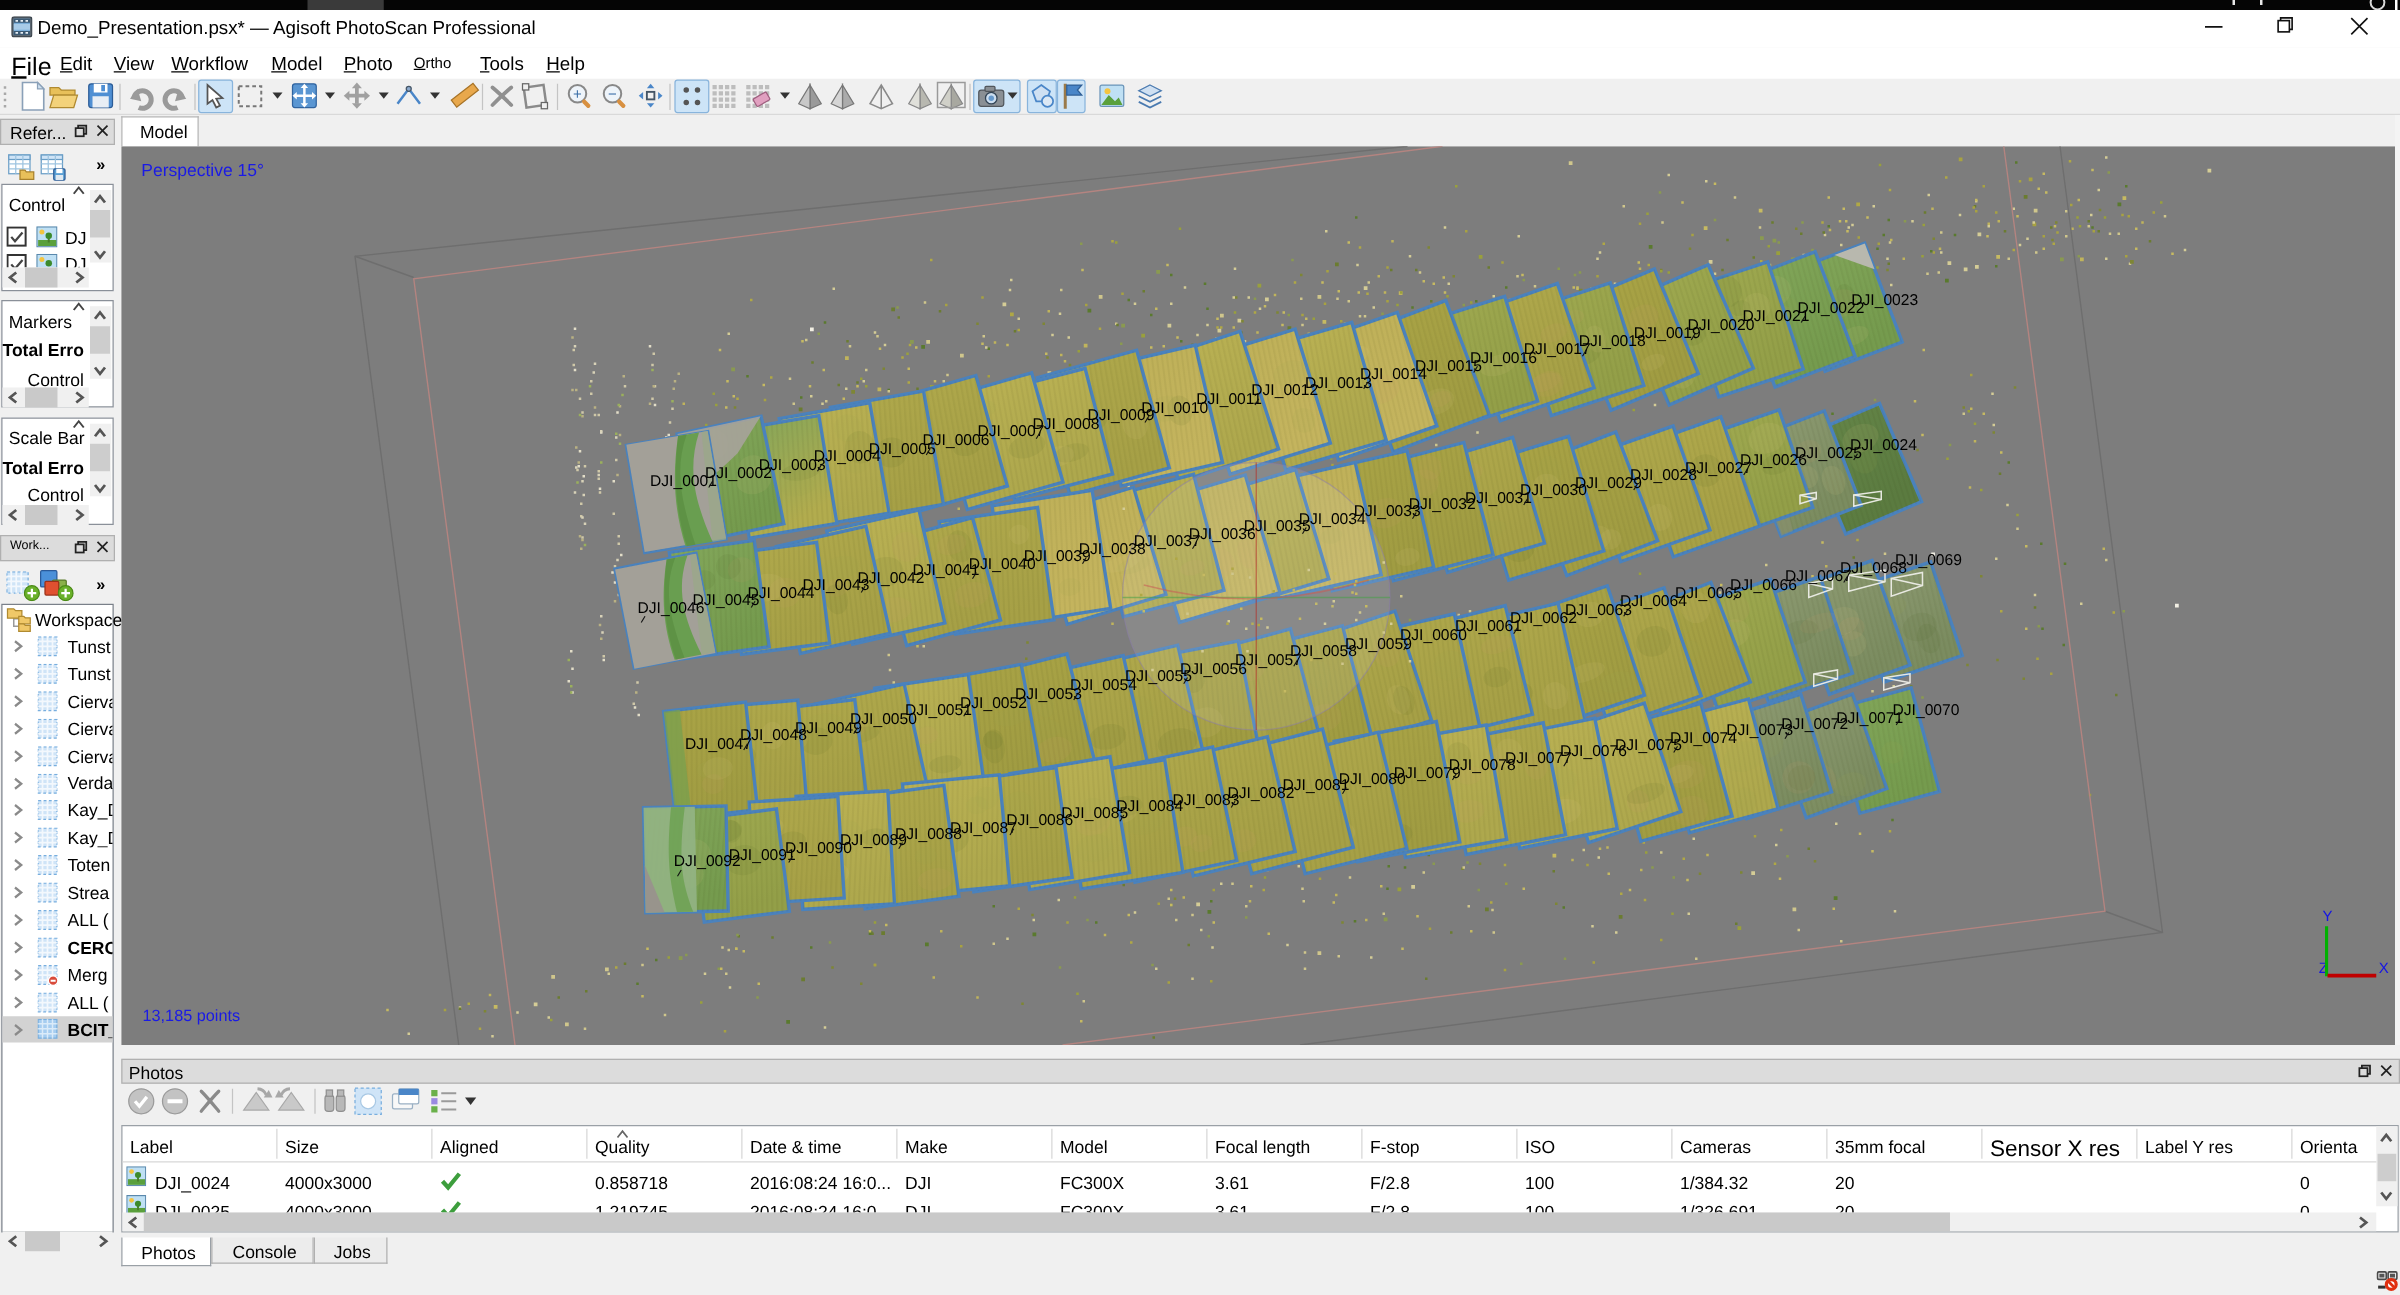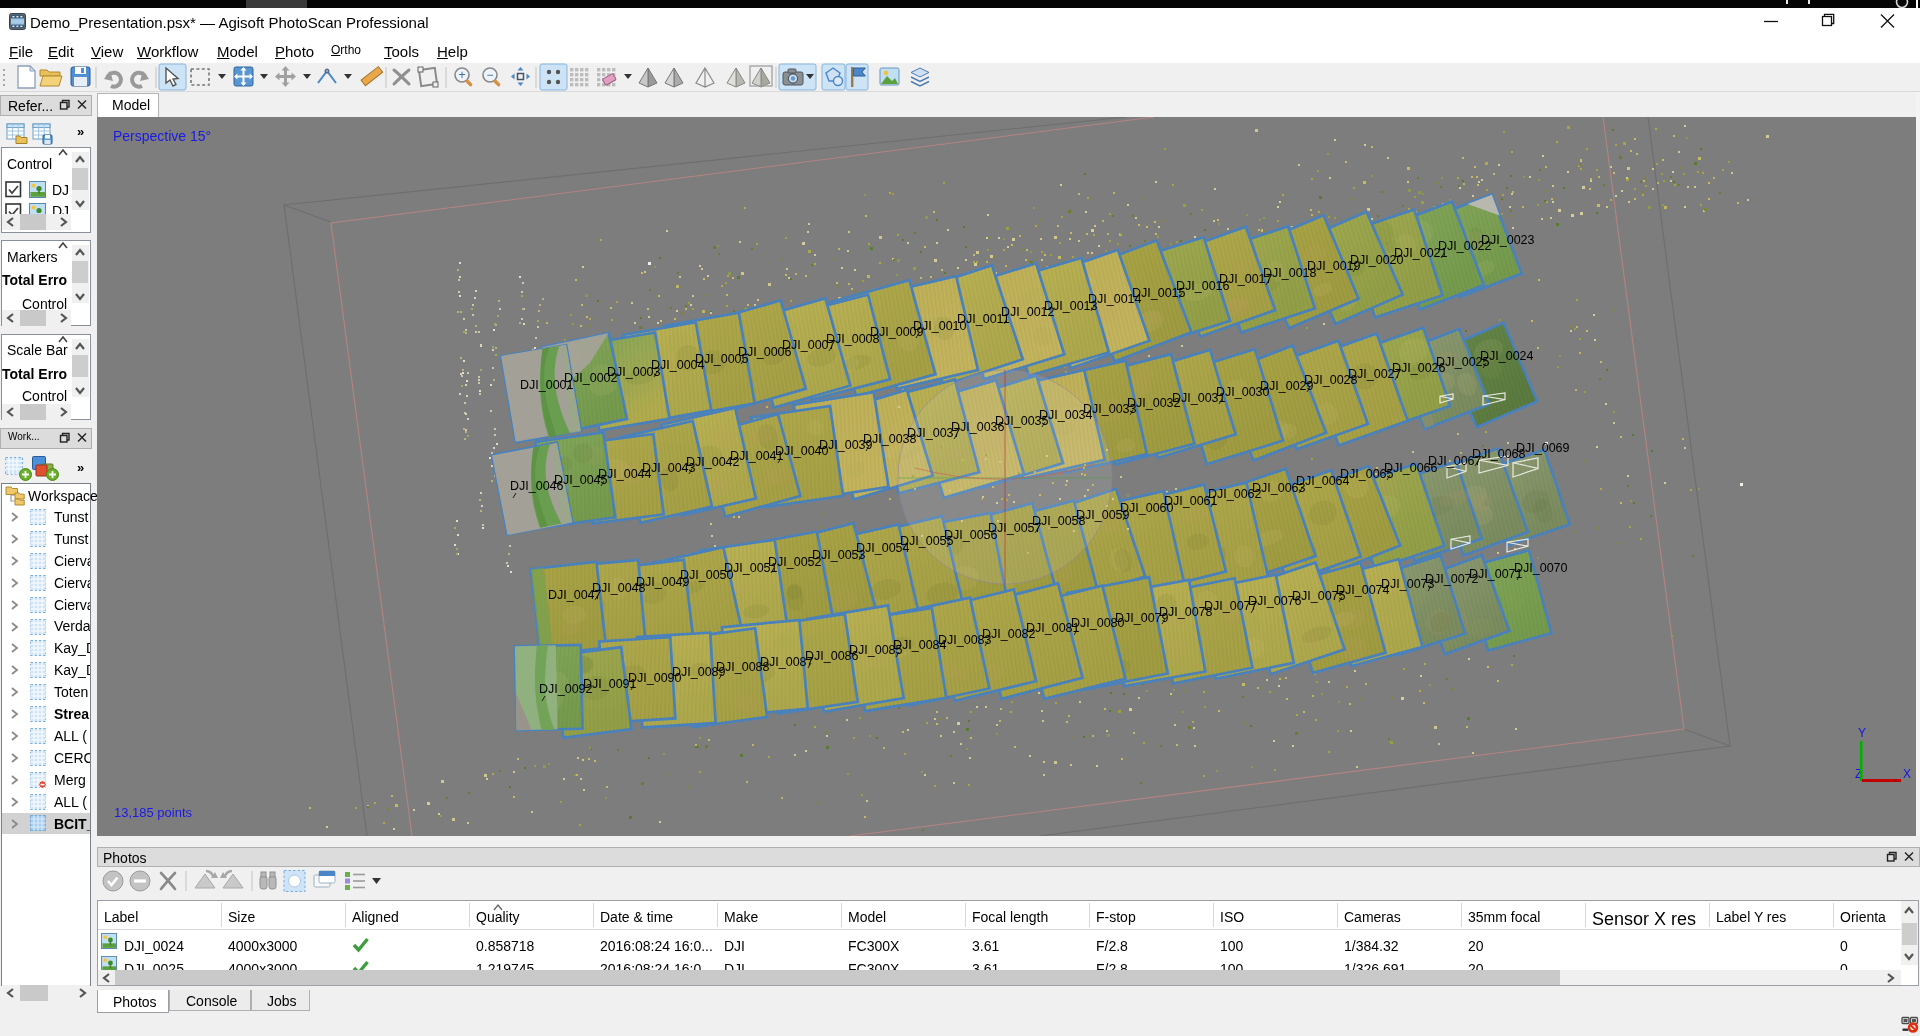--- a/index.html
+++ b/index.html
@@ -33,21 +33,21 @@
 <div class="t" style="left:30px;top:14px;font-size:15px">Demo_Presentation.psx* — Agisoft PhotoScan Professional</div>
 <svg class="a" style="left:1760px;top:12px" width="150" height="18">
     <g stroke="#111" stroke-width="1.3" fill="none">
       <line x1="4" y1="9.5" x2="18" y2="9.5"></line>
       <rect x="62.5" y="4.5" width="9" height="9"></rect>
       <path d="M64.5,4.5 v-2.2 h9.2 v9.2 h-2.2"></path>
       <path d="M121,2.5 l13,13 M134,2.5 l-13,13"></path>
     </g>
   </svg>
 <div class="a" style="left:0;top:38px;width:1920px;height:25px;background:#fff"></div>
-<div class="t" style="left:9px;top:43px;font-size:15px"><u>F</u>ile</div>
+<div class="t" style="left:9px;top:43px;font-size:20px"><u>F</u>ile</div>
 <div class="t" style="left:48px;top:43px;font-size:15px"><u>E</u>dit</div>
 <div class="t" style="left:91px;top:43px;font-size:15px"><u>V</u>iew</div>
 <div class="t" style="left:137px;top:43px;font-size:15px"><u>W</u>orkflow</div>
 <div class="t" style="left:217px;top:43px;font-size:15px"><u>M</u>odel</div>
 <div class="t" style="left:275px;top:43px;font-size:15px"><u>P</u>hoto</div>
 <div class="t" style="left:331px;top:43px;font-size:12px"><u>O</u>rtho</div>
 <div class="t" style="left:384px;top:43px;font-size:15px"><u>T</u>ools</div>
 <div class="t" style="left:437px;top:43px;font-size:15px"><u>H</u>elp</div>
 <svg style="position:absolute;left:0;top:63px" width="1920" height="29" viewBox="0 0 1920 29">
 <rect width="1920" height="29" fill="#f0f0f0"></rect>
@@ -491,37 +491,37 @@
     <path d="M0,4 h16 M0,8 h16 M0,12 h16 M4,0 v16 M8,0 v16 M12,0 v16" stroke="rgba(255,255,255,0.75)" stroke-width="1.4"></path>
   </svg>
 <div class="t" style="left:54px;top:684px;font-size:14px;font-weight:normal;width:36px;overflow:hidden">Toten</div>
 <svg style="position:absolute;left:8px;top:708.1px" width="12" height="12">
     <path d="M4,2 L9,6 L4,10" fill="none" stroke="#8a8a8a" stroke-width="1.8"></path>
   </svg>
 <svg style="position:absolute;left:30px;top:706.1px" width="17" height="17">
     <rect x="0.5" y="0.5" width="15" height="15" fill="#cfe4f7" stroke="#78aede" stroke-dasharray="2.5,1.8"></rect>
     <path d="M0,4 h16 M0,8 h16 M0,12 h16 M4,0 v16 M8,0 v16 M12,0 v16" stroke="rgba(255,255,255,0.75)" stroke-width="1.4"></path>
   </svg>
-<div class="t" style="left:54px;top:706px;font-size:14px;font-weight:bold;width:36px;overflow:hidden">Strea</div>
+<div class="t" style="left:54px;top:706px;font-size:14px;font-weight:normal;width:36px;overflow:hidden">Strea</div>
 <svg style="position:absolute;left:8px;top:730.0px" width="12" height="12">
     <path d="M4,2 L9,6 L4,10" fill="none" stroke="#8a8a8a" stroke-width="1.8"></path>
   </svg>
 <svg style="position:absolute;left:30px;top:728.0px" width="17" height="17">
     <rect x="0.5" y="0.5" width="15" height="15" fill="#cfe4f7" stroke="#78aede" stroke-dasharray="2.5,1.8"></rect>
     <path d="M0,4 h16 M0,8 h16 M0,12 h16 M4,0 v16 M8,0 v16 M12,0 v16" stroke="rgba(255,255,255,0.75)" stroke-width="1.4"></path>
   </svg>
 <div class="t" style="left:54px;top:728px;font-size:14px;font-weight:normal;width:36px;overflow:hidden">ALL (</div>
 <svg style="position:absolute;left:8px;top:751.9px" width="12" height="12">
     <path d="M4,2 L9,6 L4,10" fill="none" stroke="#8a8a8a" stroke-width="1.8"></path>
   </svg>
 <svg style="position:absolute;left:30px;top:749.9px" width="17" height="17">
     <rect x="0.5" y="0.5" width="15" height="15" fill="#cfe4f7" stroke="#78aede" stroke-dasharray="2.5,1.8"></rect>
     <path d="M0,4 h16 M0,8 h16 M0,12 h16 M4,0 v16 M8,0 v16 M12,0 v16" stroke="rgba(255,255,255,0.75)" stroke-width="1.4"></path>
   </svg>
-<div class="t" style="left:54px;top:750px;font-size:14px;font-weight:normal;width:36px;overflow:hidden">CERC</div>
+<div class="t" style="left:54px;top:750px;font-size:14px;font-weight:bold;width:36px;overflow:hidden">CERC</div>
 <svg style="position:absolute;left:8px;top:773.8px" width="12" height="12">
     <path d="M4,2 L9,6 L4,10" fill="none" stroke="#8a8a8a" stroke-width="1.8"></path>
   </svg>
 <svg style="position:absolute;left:30px;top:771.8px" width="17" height="17">
     <rect x="0.5" y="0.5" width="15" height="15" fill="#cfe4f7" stroke="#78aede" stroke-dasharray="2.5,1.8"></rect>
     <path d="M0,4 h16 M0,8 h16 M0,12 h16 M4,0 v16 M8,0 v16 M12,0 v16" stroke="rgba(255,255,255,0.75)" stroke-width="1.4"></path>
     <circle cx="12.5" cy="12.5" r="3.8" fill="#d84a3a" stroke="#fff"></circle>
     <rect x="10.5" y="11.8" width="4" height="1.6" fill="#fff"></rect>
   </svg>
 <div class="t" style="left:54px;top:772px;font-size:14px;font-weight:normal;width:36px;overflow:hidden">Merg</div>

